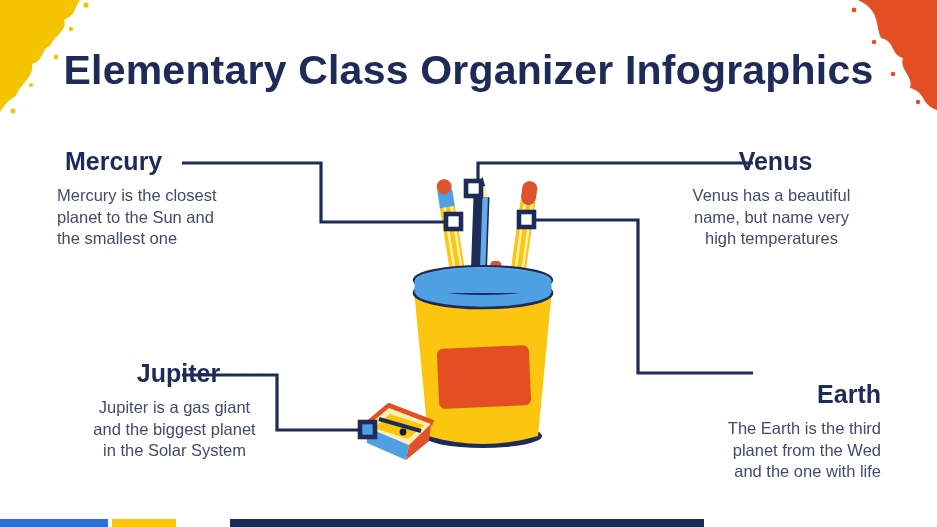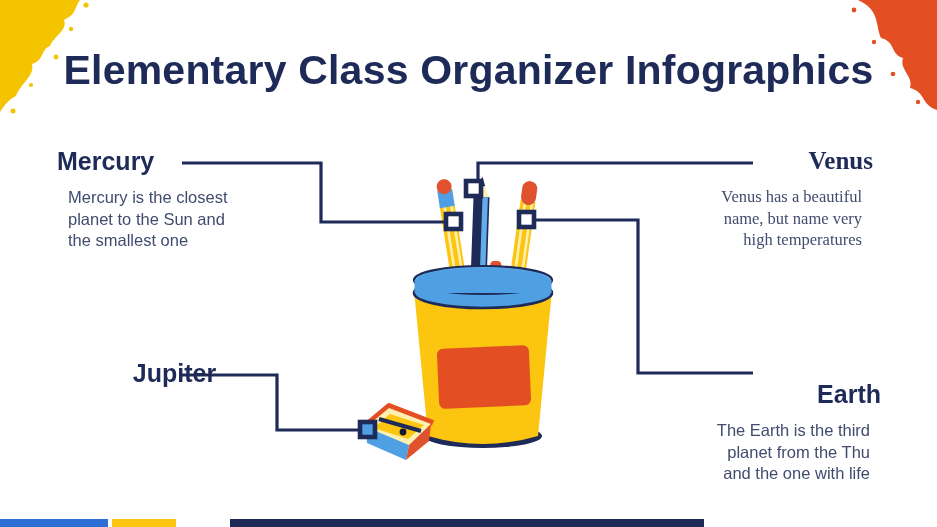--- a/index.html
+++ b/index.html
@@ -7,24 +7,24 @@
     --c-blue:#4f9fe3; --c-blue-light:#63acea; --c-orange:#e34f23; --c-red:#e0512e;
     --c-cream:#fff0b0; --c-bar-blue:#2e6fd6;
   }
   html,body{margin:0;padding:0;background:#e8e8e8;}
   .slide{position:relative;width:937px;height:527px;background:#ffffff;overflow:hidden;
          font-family:"Liberation Sans",sans-serif;}
   .art{position:absolute;left:0;top:0;width:937px;height:527px;display:block;}
   .title{position:absolute;top:47px;left:0;width:100%;margin:0;text-align:center;
          font-size:41px;font-weight:bold;color:var(--c-navy);letter-spacing:.2px;}
   .info{position:absolute;width:235px;}
-  .info h2{margin:0 0 9px 0;font-size:25px;font-weight:bold;color:var(--c-navy);}
-  .info p{margin:11px;font-size:16.5px;line-height:21.5px;color:var(--c-body-text);white-space:pre-line;}
+  .info h2{margin:0 0 9px 8px;font-size:25px;font-weight:bold;color:var(--c-navy);}
+  .info p{margin:0;font-size:16.5px;line-height:21.5px;color:var(--c-body-text);white-space:pre-line;}
   .pos-mercury{left:57px;top:147px;text-align:left;}
-  .pos-venus{right:64px;top:147px;text-align:right;font-family:Liberation Serif, serif;}
+  .pos-venus{right:48px;top:147px;text-align:center;}
   .pos-jupiter{left:57px;top:359px;text-align:center;}
   .pos-earth{right:56px;top:380px;text-align:right;}
   
   .f-navy{fill:var(--c-navy);} .f-yellow{fill:var(--c-yellow);} .f-cyellow{fill:var(--c-corner-yellow);}
   .f-blue{fill:var(--c-blue);} .f-bluelight{fill:var(--c-blue-light);} .f-orange{fill:var(--c-orange);}
   .f-red{fill:var(--c-red);} .f-cream{fill:var(--c-cream);} .f-white{fill:#ffffff;} .f-barblue{fill:var(--c-bar-blue);}
   .ln{stroke:var(--c-navy);stroke-width:3.2;fill:none;}
   .node{stroke:var(--c-navy);stroke-width:4.6;}
 </style>
 </head>
@@ -126,22 +126,25 @@
 
   <section class="info pos-venus">
     <h2>Venus</h2>
     <p>Venus has a beautiful
 name, but name very
 high temperatures</p>
   </section>
 
   <section class="info pos-jupiter">
     <h2>Jupiter</h2>
+    <p>Jupiter is a gas giant
+and the biggest planet
+in the Solar System</p>
   </section>
 
   <section class="info pos-earth">
     <h2>Earth</h2>
     <p>The Earth is the third
-planet from the Thu
+planet from the Wed
 and the one with life</p>
   </section>
 
 </div>
 
 </body></html>

